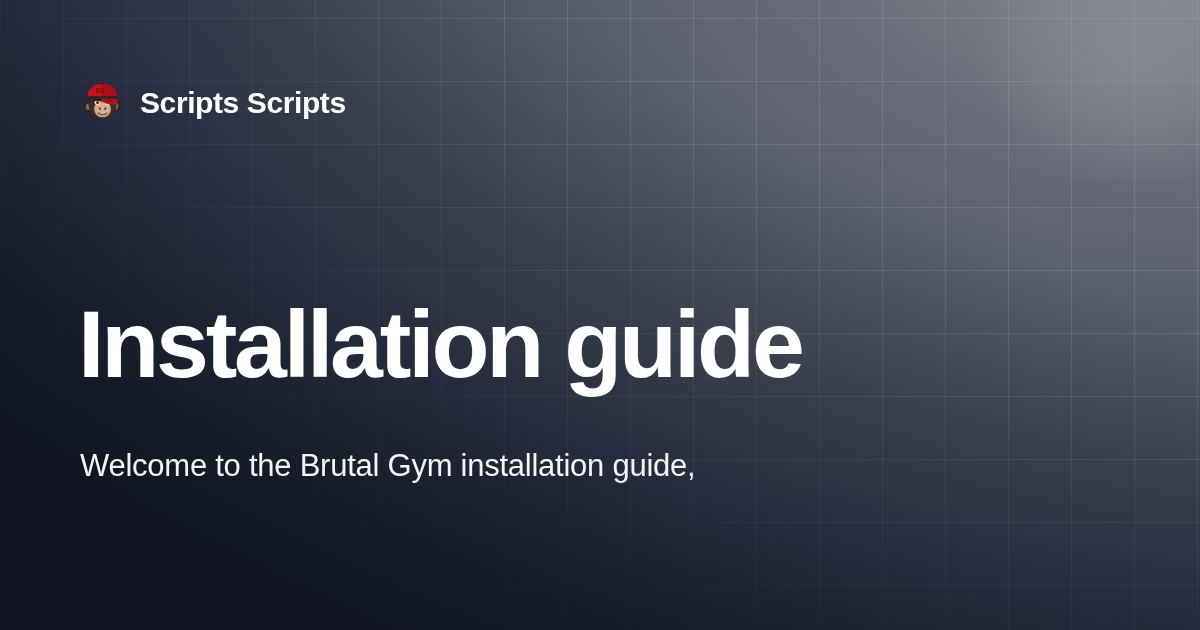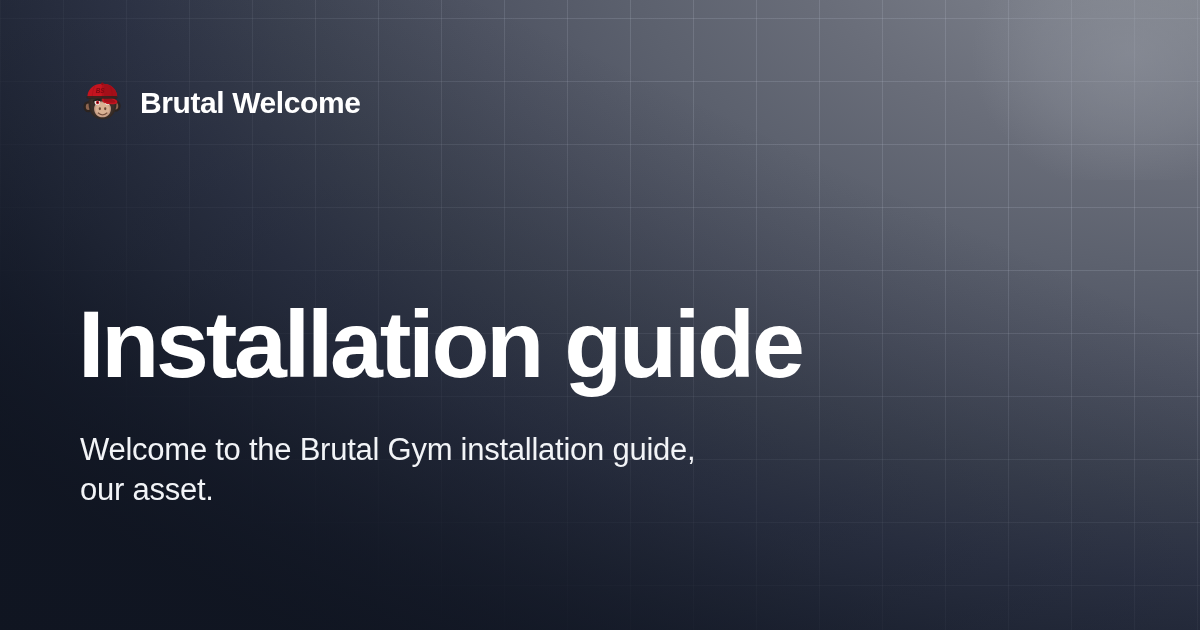--- a/index.html
+++ b/index.html
@@ -146,21 +146,21 @@
     letter-spacing:-3.2px;
     line-height:1;
     color:#ffffff;
     white-space:nowrap;
   }
 
   
   .subheadline {
     position:absolute;
     left:80px;
-    top:430px;
+    top:446px;
     width:800px;
     font-size:31px;
     font-weight:400;
     line-height:40px;
     letter-spacing:-0.25px;
     color:#f2f4f7;
   }
   .subheadline .sub-line { display:block; white-space:nowrap; }
 </style>
 </head>
@@ -216,24 +216,23 @@
         <circle cx="32.5" cy="6.4" r="1.7" fill="#8d0c15"></circle>
 
         <path d="M33.2 23.3c6.4-.5 12.8 1.2 17.8 4.7 2.4 1.7 2 4.6-1 5.2-4.6.9-9.6.4-14.4-1.2-2.2-.8-3.6-2.3-3.6-4.4v-3.3Z" fill="#c4141f"></path>
         <path d="M34.6 25.1c5.3-.2 10.4 1.2 14.5 3.9 1.1.8 1 2-.5 2.3-4 .7-8.4.3-12.5-1.1-1.2-.4-1.6-1.1-1.6-2.1v-3Z" fill="#a40f19"></path>
 
         <path d="M12.8 22.6h38.2c1.1 0 1.8.9 1.6 2-.2 1.1-1 1.8-2.1 1.8H13.2c-1.1 0-1.8-.8-2-1.8-.1-1.1.5-2 1.6-2Z" fill="#2b2320" opacity="0.85"></path>
 
         <text x="29.5" y="18.6" font-family="Liberation Sans, sans-serif" font-size="8.6" font-weight="700" font-style="italic" fill="#7d0a12" text-anchor="middle">BS</text>
       </svg>
 
-      <span class="brand-name">Brutal Welcome</span>
+      <span class="brand-name">Scripts Scripts</span>
     </div>
 
     <h1 class="headline">Installation guide</h1>
 
     <p class="subheadline">
       <span class="sub-line">Welcome to the Brutal Gym installation guide,</span>
-      <span class="sub-line">our asset.</span>
     </p>
 
   </div>
 </div>
 
 </body></html>

